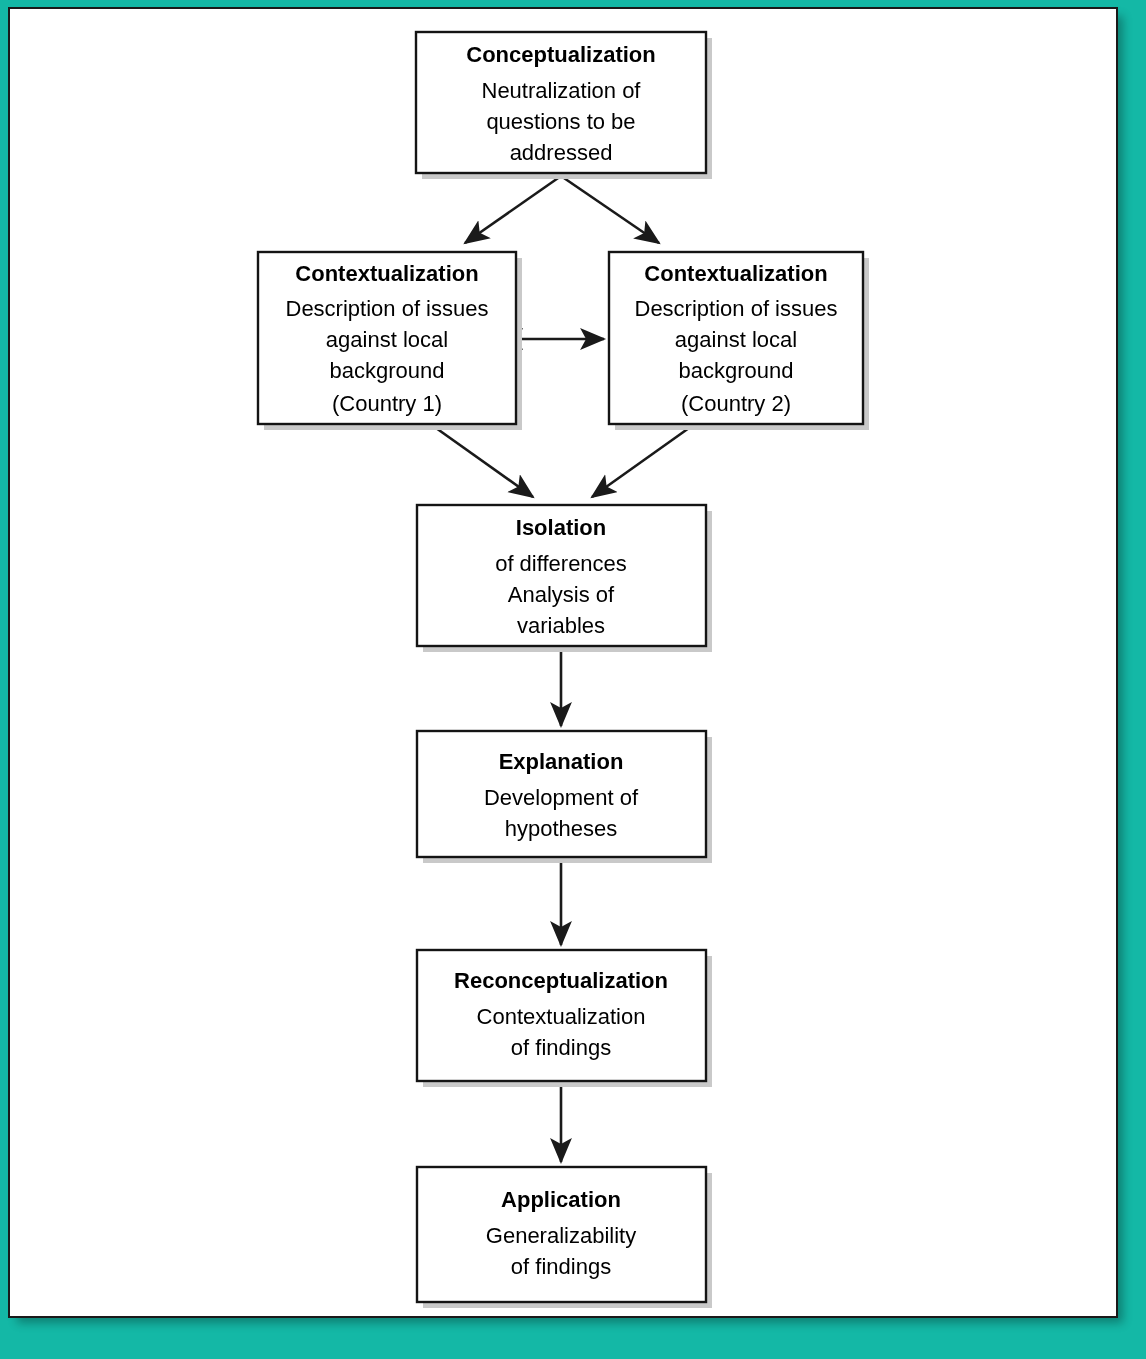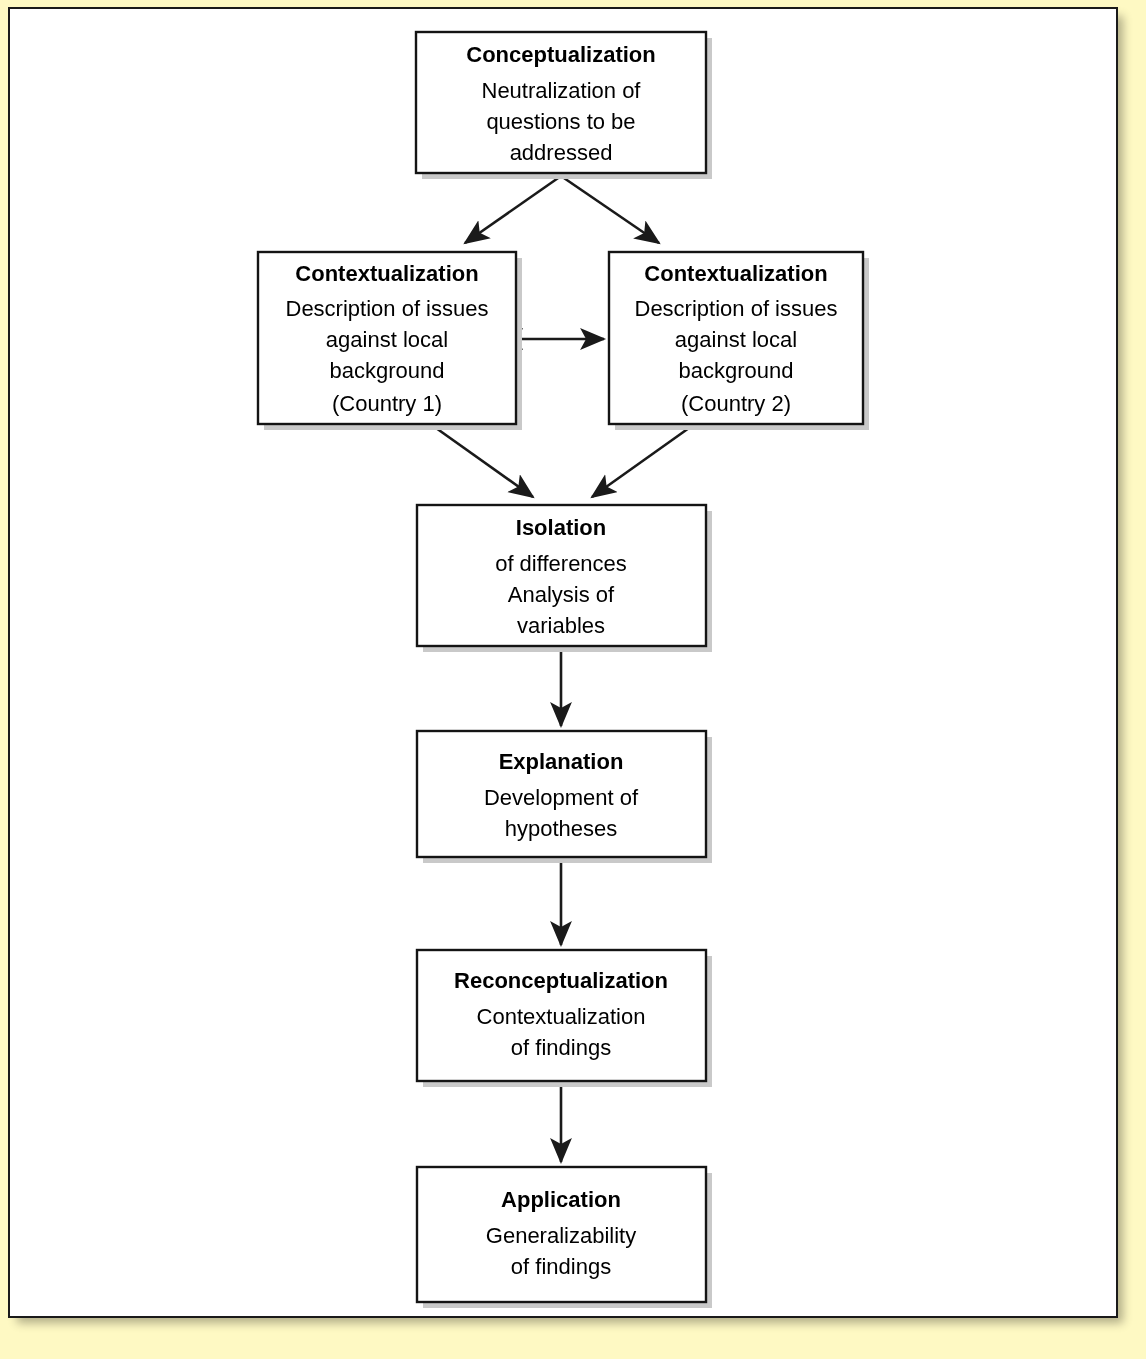--- a/index.html
+++ b/index.html
@@ -10,21 +10,21 @@
   body {
     width: 1146px;
     height: 1359px;
     font-family: "Liberation Sans", sans-serif;
     overflow: hidden;
   }
   #figure-root {
     position: relative;
     width: 1146px;
     height: 1359px;
-    background: #fef9c3;
+    background: #14b8a6;
   }
   #figure-frame {
     position: absolute;
     left: 8px;
     top: 7px;
     width: 1110px;
     height: 1311px;
     background: #ffffff;
     border: 2px solid #1a1a1a;
     box-sizing: border-box;

